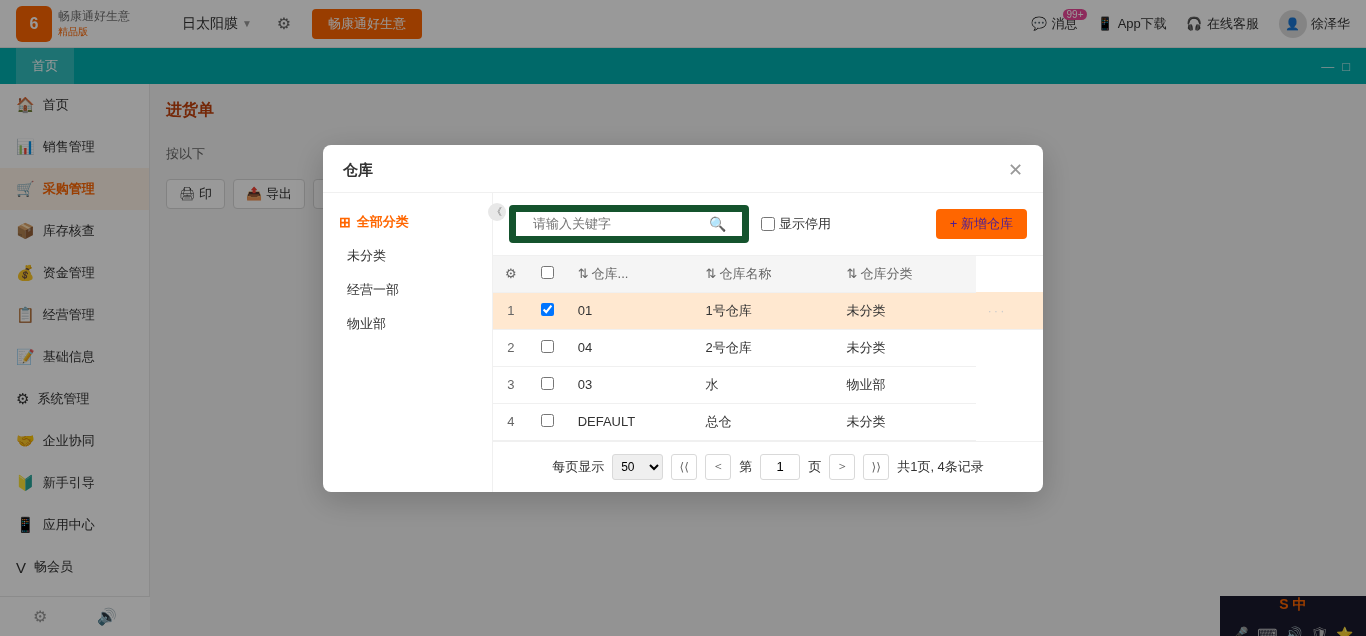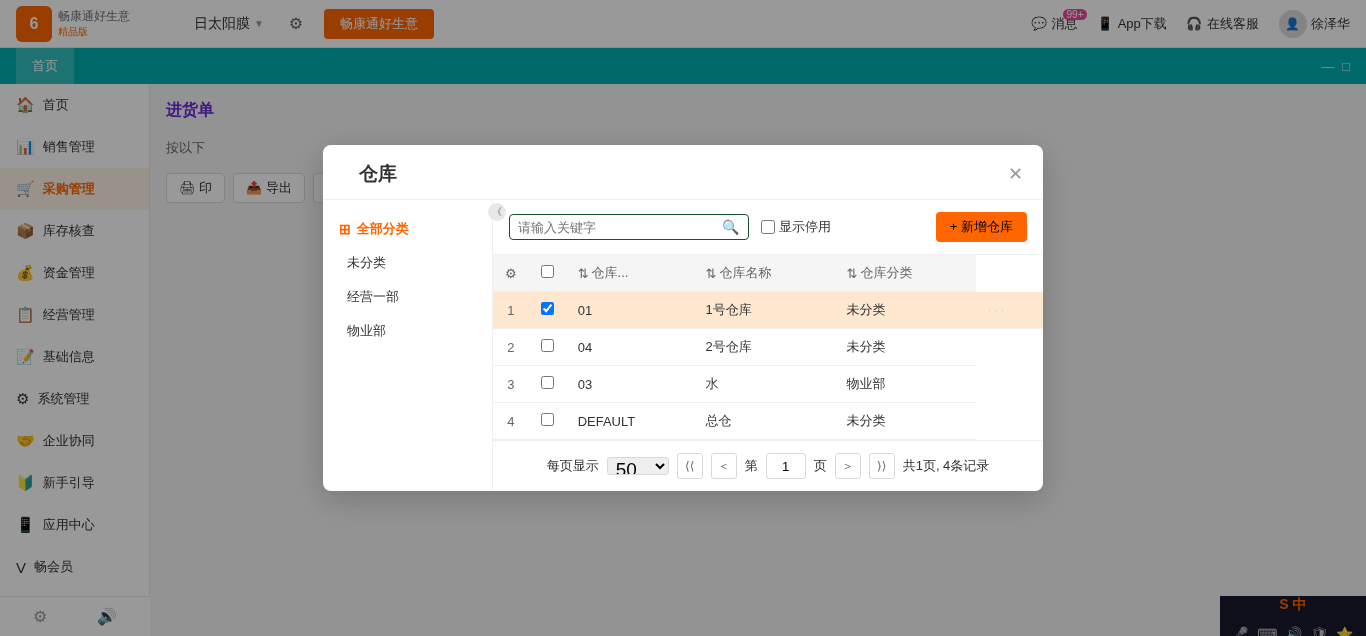--- a/index.html
+++ b/index.html
@@ -33,21 +33,21 @@
       font-weight: bold;
       font-size: 16px;
       margin-right: 6px;
       flex-shrink: 0;
     }
     .logo-text { font-size: 12px; color: #737373; line-height: 1.4; }
     .logo-sub { font-size: 10px; color: #f60; }
     .store-selector {
       display: flex;
       align-items: center;
-      margin-left: 20px;
+      margin-left: 8px;
       color: #333;
       font-size: 14px;
       cursor: pointer;
       padding: 4px 8px;
       border-radius: 4px;
     }
     .chevron-down { margin-left: 4px; font-size: 10px; color: #999; }
     .gear-btn {
       width: 32px;
       height: 32px;
@@ -169,21 +169,21 @@
     .sidebar-icon { font-size: 15px; }
 
     
     .main-content {
       flex: 1;
       overflow: auto;
       padding: 16px;
       background: #f5f5f5;
       position: relative;
     }
-    .page-title { font-size: 16px; font-weight: bold; color: #6d28d9; margin-bottom: 18px; }
+    .page-title { font-size: 16px; font-weight: bold; color: #c2410c; margin-bottom: 24px; }
 
     
     .overlay {
       position: fixed;
       top: 0; left: 0; right: 0; bottom: 0;
       background: rgba(0,0,0,0.4);
       z-index: 100;
       display: flex;
       align-items: center;
       justify-content: center;
@@ -200,21 +200,21 @@
       box-shadow: 0 8px 32px rgba(0,0,0,0.2);
       position: relative;
     }
     .dialog-header {
       display: flex;
       align-items: center;
       justify-content: space-between;
       padding: 16px 20px 12px;
       border-bottom: 1px solid #f0f0f0;
     }
-    .dialog-title { font-size: 19px; font-weight: bold; color: #333; margin-left: 16px; }
+    .dialog-title { font-size: 15px; font-weight: bold; color: #333; }
     .dialog-close {
       cursor: pointer;
       color: #999;
       font-size: 18px;
       line-height: 1;
     }
     .dialog-body { display: flex; flex: 1; overflow: hidden; }
 
     
     .dialog-left {
@@ -266,23 +266,23 @@
     .dialog-toolbar {
       display: flex;
       align-items: center;
       padding: 12px 16px;
       gap: 12px;
       border-bottom: 1px solid #f0f0f0;
     }
     .search-box {
       display: flex;
       align-items: center;
-      border: 1px solid #14532d;
+      border: 7px solid #14532d;
       border-radius: 4px;
-      padding: 4px 8px;
+      padding: 4px 17px;
       flex: 1;
       max-width: 240px;
     }
     .search-box input {
       border: none;
       outline: none;
       font-size: 13px;
       flex: 1;
       background: transparent;
     }
@@ -291,21 +291,21 @@
       display: flex;
       align-items: center;
       gap: 4px;
       font-size: 13px;
       color: #333;
     }
     .show-disabled input[type=checkbox] { width: 14px; height: 14px; }
     .add-warehouse-btn {
       margin-left: auto;
       background: #f60;
-      color: #000000;
+      color: #4c1d95;
       border: none;
       border-radius: 4px;
       padding: 6px 14px;
       cursor: pointer;
       font-size: 13px;
       white-space: nowrap;
     }
 
     
     .dialog-table-wrap {
@@ -363,24 +363,24 @@
     }
     .page-input {
       width: 40px;
       height: 26px;
       border: 1px solid #d9d9d9;
       border-radius: 3px;
       text-align: center;
       font-size: 13px;
     }
     .page-size-select {
-      height: 18px;
+      height: 26px;
       border: 1px solid #d9d9d9;
       border-radius: 3px;
-      font-size: 19px;
+      font-size: 12px;
       padding: 0 4px;
     }
 
     
     .dialog-footer {
       display: flex;
       align-items: center;
       justify-content: flex-end;
       padding: 12px 20px;
       gap: 12px;

